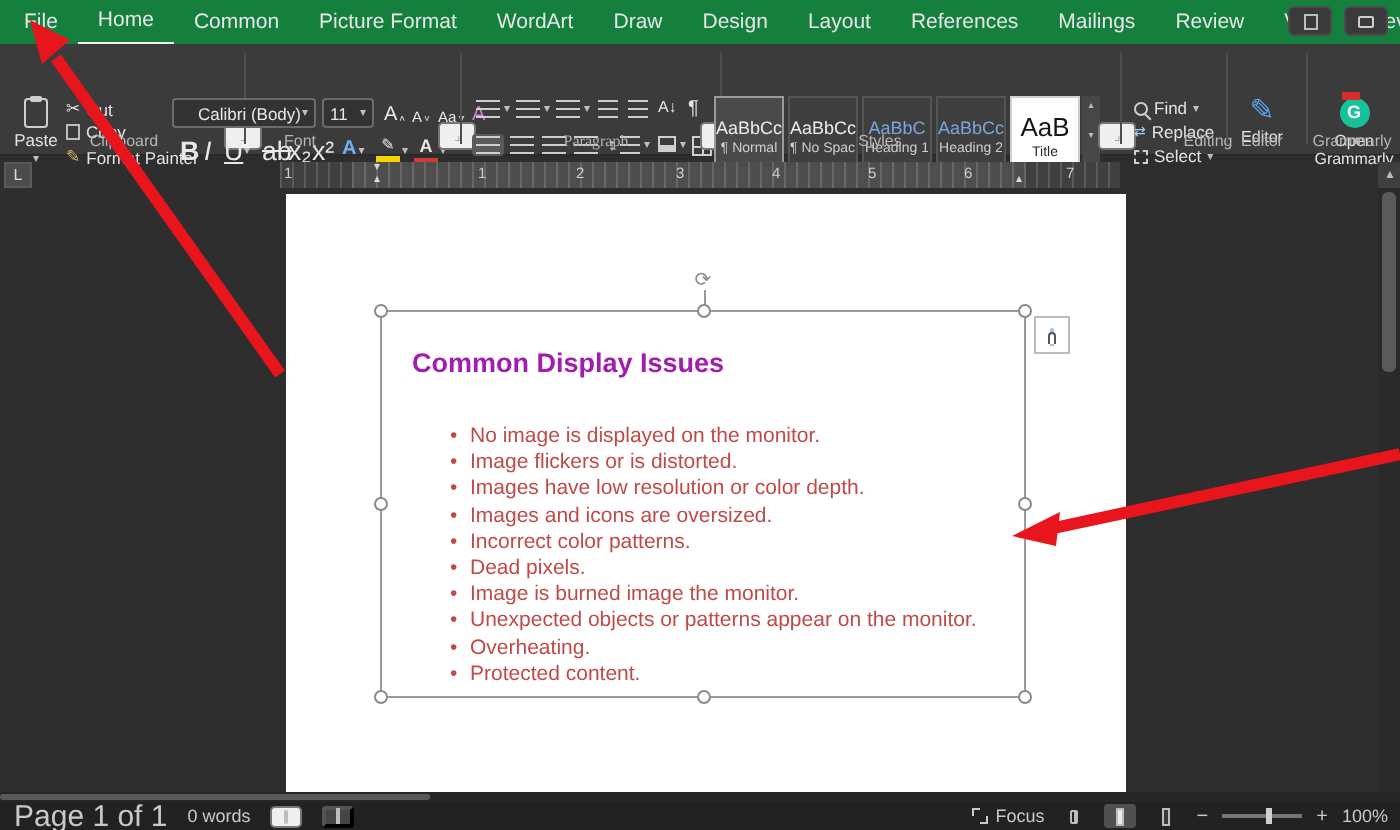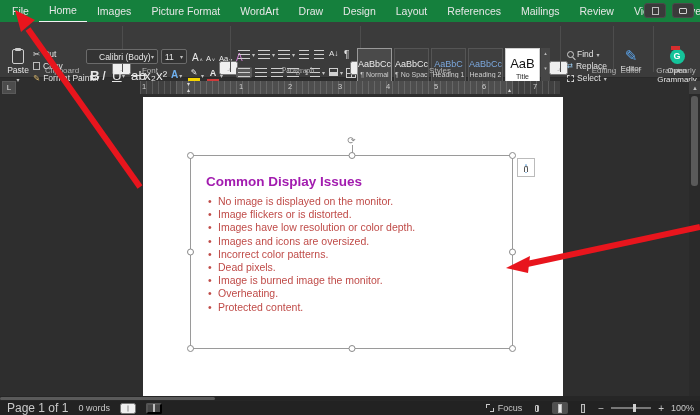--- a/index.html
+++ b/index.html
@@ -83,21 +83,21 @@
   .vs-thumb{position:absolute;top:15px;left:2px;width:7px;height:90px;background:#5a5a5a;border-radius:3px;}
 
   .textbox{position:absolute;left:47px;top:58px;width:323px;height:194px;border:1px solid #9a9a9a;}
   .handle{position:absolute;width:7px;height:7px;border-radius:50%;background:#fff;border:1px solid #8a8a8a;}
   .rotate{position:absolute;left:50%;top:-20px;transform:translateX(-50%);color:#8a8a8a;font-size:10px;line-height:10px;}
   .rotline{position:absolute;left:50%;top:-11px;width:1px;height:8px;background:#9a9a9a;}
   .layoutopt{position:absolute;right:-23px;top:2px;width:18px;height:19px;background:#fff;border:1px solid #bbb;display:flex;align-items:center;justify-content:center;}
   .lo-ic{width:10px;height:6px;border:1px solid #555;border-bottom:0;border-radius:5px 5px 0 0;margin-top:3px;box-shadow:0 2px 0 -1px #9cc3e5,0 -3px 0 -1px #9cc3e5;}
 
   .doc-heading{position:absolute;left:15px;top:9px;font-size:13.5px;font-weight:bold;}
-  .doc-list{position:absolute;left:16px;top:38px;margin:1px;padding:0;list-style:none;}
+  .doc-list{position:absolute;left:16px;top:38px;margin:18px;padding:0;list-style:none;}
   .doc-list li{font-size:10.5px;line-height:13.2px;white-space:nowrap;}
   .doc-list .bm{display:inline-block;width:10px;}
 
   
   .hscroll{position:absolute;left:0;top:396px;width:700px;height:5px;background:#262626;}
   .hs-thumb{position:absolute;left:0;top:1px;width:215px;height:3px;background:#5a5a5a;border-radius:2px;}
   .statusbar{position:absolute;left:0;top:401px;width:700px;height:14px;background:#222222;color:#c9c9c9;font-size:9px;display:flex;align-items:center;}
   .sb-left{display:flex;align-items:center;gap:10px;padding-left:7px;}
   .sb-right{margin-left:auto;display:flex;align-items:center;gap:7px;padding-right:6px;}
   .sicon{width:14px;height:11px;display:flex;align-items:center;justify-content:center;}
@@ -117,21 +117,21 @@
 </style>
 </head>
 <body>
 
 <div class="app">
 
   <nav class="tabbar">
     <div style="display:flex">
         <button class="tab">File</button>
         <button class="tab active">Home</button>
-        <button class="tab">Images</button>
+        <button class="tab">Common</button>
         <button class="tab">Picture Format</button>
         <button class="tab">WordArt</button>
         <button class="tab">Draw</button>
         <button class="tab">Design</button>
         <button class="tab">Layout</button>
         <button class="tab">References</button>
         <button class="tab">Mailings</button>
         <button class="tab">Review</button>
         <button class="tab">View</button>
         <button class="tab">Developer</button>
@@ -388,37 +388,38 @@
 
         <h1 class="doc-heading" style="color:#a21caf;">Common Display Issues</h1>
         <ul class="doc-list" style="color:#bf4a47;">
             <li><span class="bm">•</span><span>No image is displayed on the monitor.</span></li>
             <li><span class="bm">•</span><span>Image flickers or is distorted.</span></li>
             <li><span class="bm">•</span><span>Images have low resolution or color depth.</span></li>
             <li><span class="bm">•</span><span>Images and icons are oversized.</span></li>
             <li><span class="bm">•</span><span>Incorrect color patterns.</span></li>
             <li><span class="bm">•</span><span>Dead pixels.</span></li>
             <li><span class="bm">•</span><span>Image is burned image the monitor.</span></li>
+            <li><span class="bm">•</span><span>Unexpected objects or patterns appear on the monitor.</span></li>
             <li><span class="bm">•</span><span>Overheating.</span></li>
             <li><span class="bm">•</span><span>Protected content.</span></li>
           </ul>
       </div>
     </div>
     <div class="vscroll">
       <button class="vs-up">▲</button>
       <span class="vs-thumb"></span>
     </div>
   </main>
 
   <div class="hscroll">
       <span class="hs-thumb"></span>
     </div>
   <footer class="statusbar">
     <div class="sb-left">
-      <button style="background:none;border:0;color:#c9c9c9;font-size:12px;padding:0;">Page 1 of 1</button>
+      <button style="background:none;border:0;color:#c9c9c9;font-size:15px;padding:0;">Page 1 of 1</button>
       <button style="background:none;border:0;color:#c9c9c9;font-size:9px;padding:0;">0 words</button>
       <button class="sicon">
           <span class="book"></span>
         </button>
       <button class="sicon boxed">
           <span class="pgico" style="width:7px;height:8px;"></span>
         </button>
     </div>
     <div class="sb-right">
       <button style="background:none;border:0;color:#c9c9c9;font-size:9px;display:flex;align-items:center;gap:4px;padding:0;">

